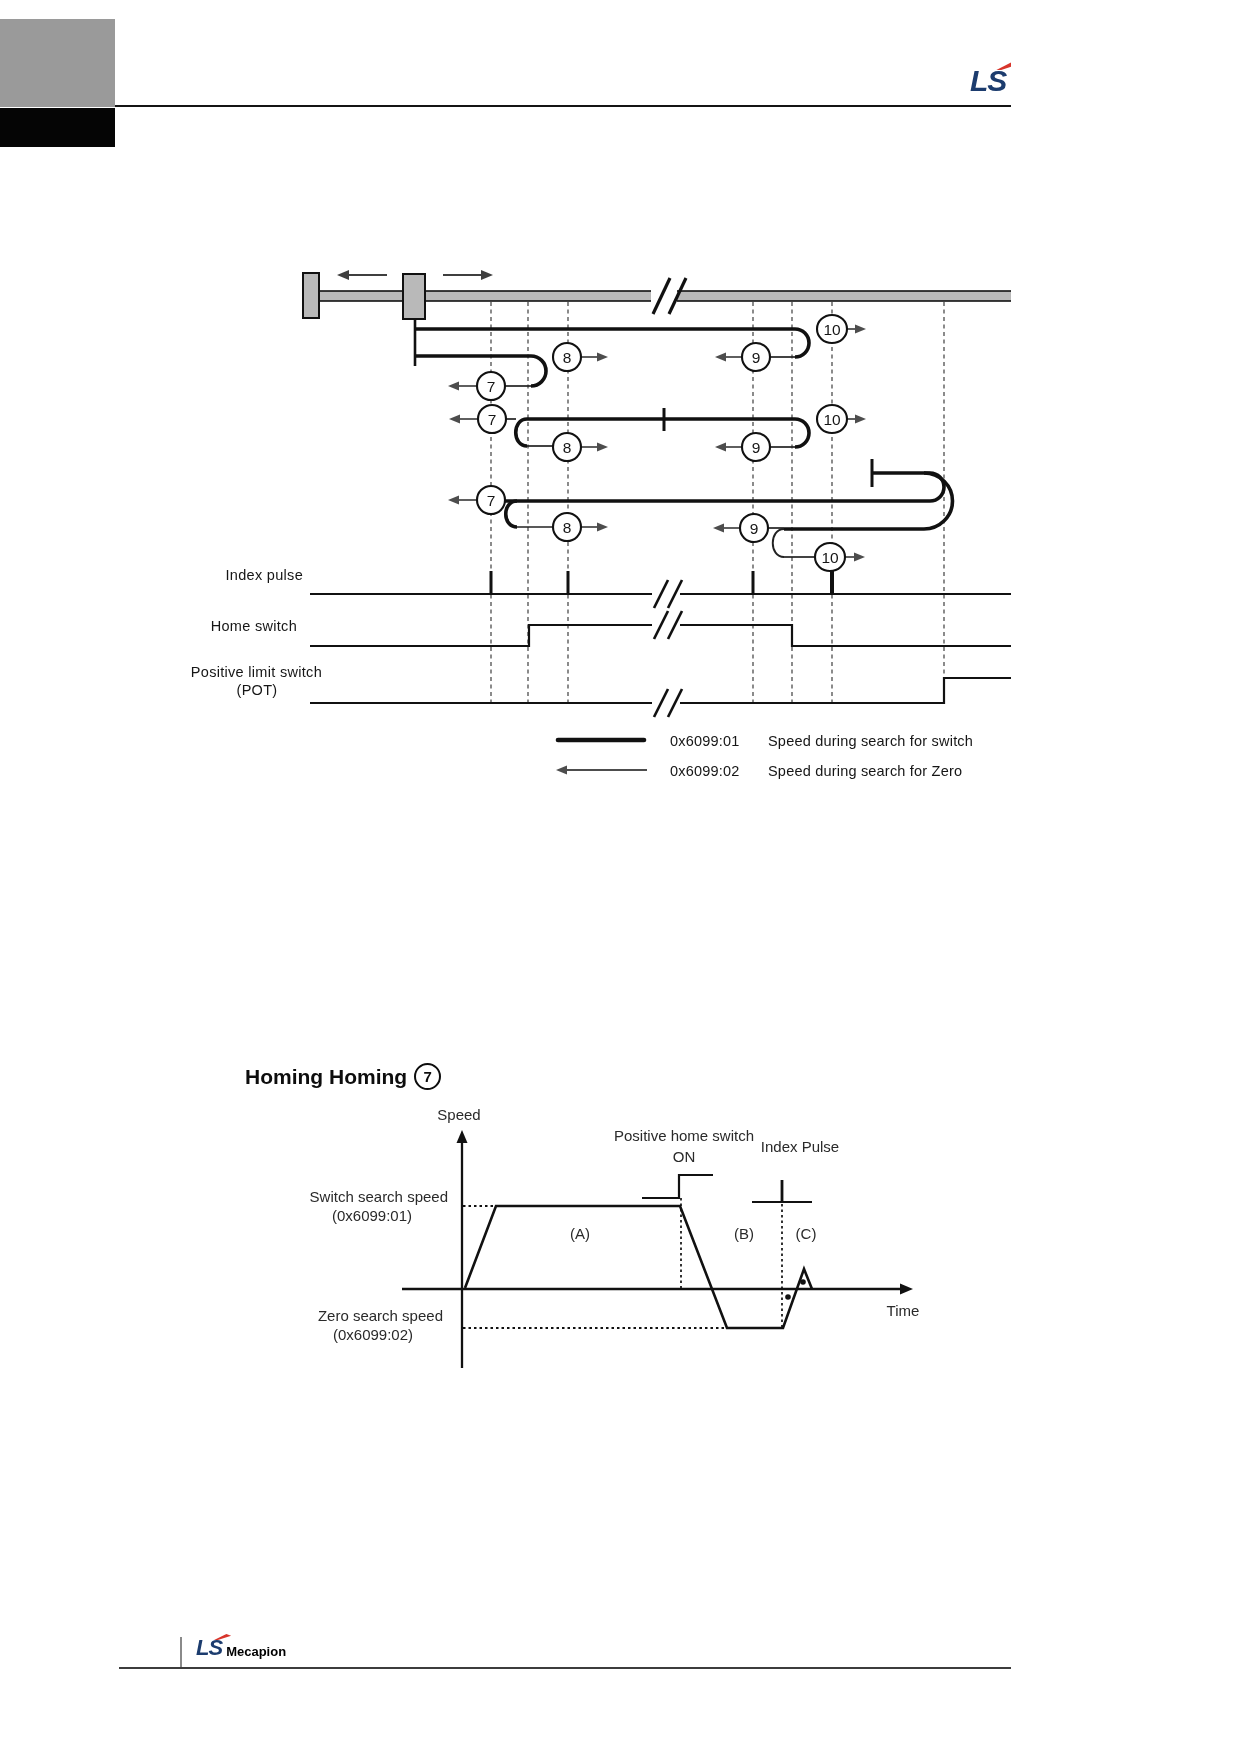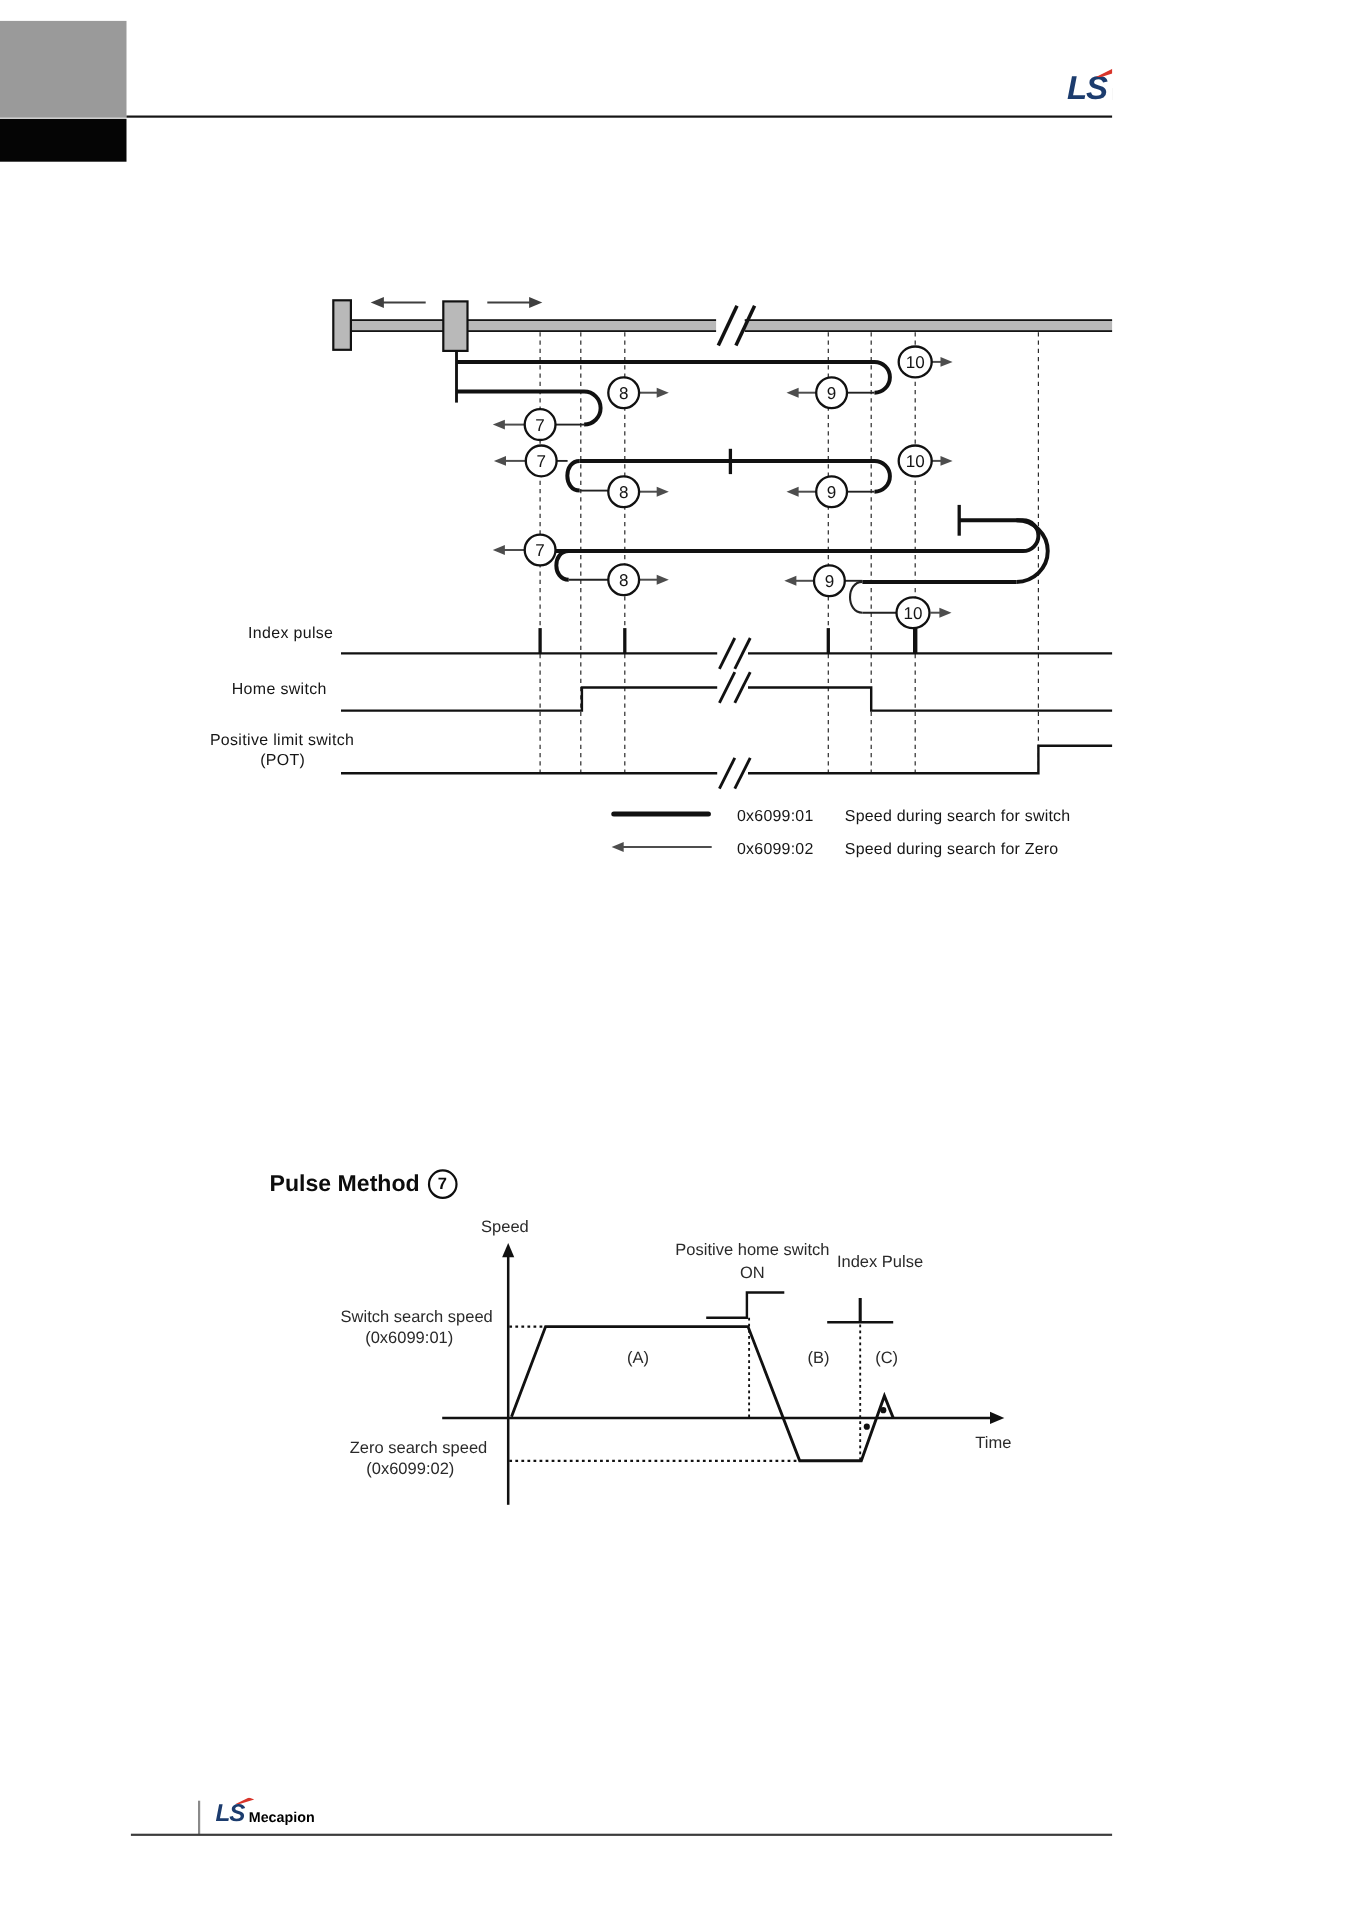--- a/index.html
+++ b/index.html
@@ -47,21 +47,21 @@
   <div class="abs gray-block"></div>
   <div class="abs black-block"></div>
   <div class="abs header-rule"></div>
 
   <div class="abs logo logo-top">
     <span class="ls"><span>LS</span><span class="swoosh"></span></span>
     <span class="brand">Mecapion</span>
   </div>
 
   <div class="abs section-heading">
-    <span>Pulse Method</span>
+    <span>Homing Homing</span>
     <span class="num">7</span>
   </div>
 
   <svg class="abs" style="left:0;top:0" width="1240" height="1754" viewBox="0 0 1240 1754">
 
     <g>
       <rect x="319" y="291" width="703" height="10" fill="#b9b9b9" stroke="#111" stroke-width="1.6"></rect>
       <rect x="303" y="273" width="16" height="45" fill="#b9b9b9" stroke="#111" stroke-width="2"></rect>
       <rect x="403" y="274" width="22" height="45" fill="#b9b9b9" stroke="#111" stroke-width="2"></rect>
       <rect x="1022" y="273" width="15" height="45" fill="#b9b9b9" stroke="#111" stroke-width="2"></rect>

